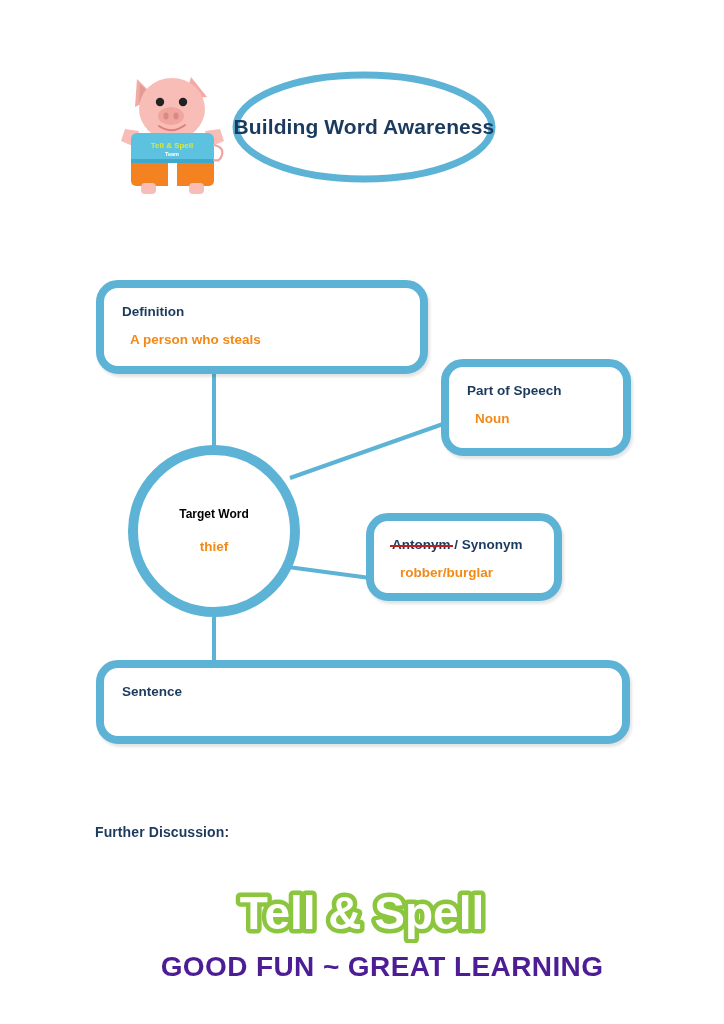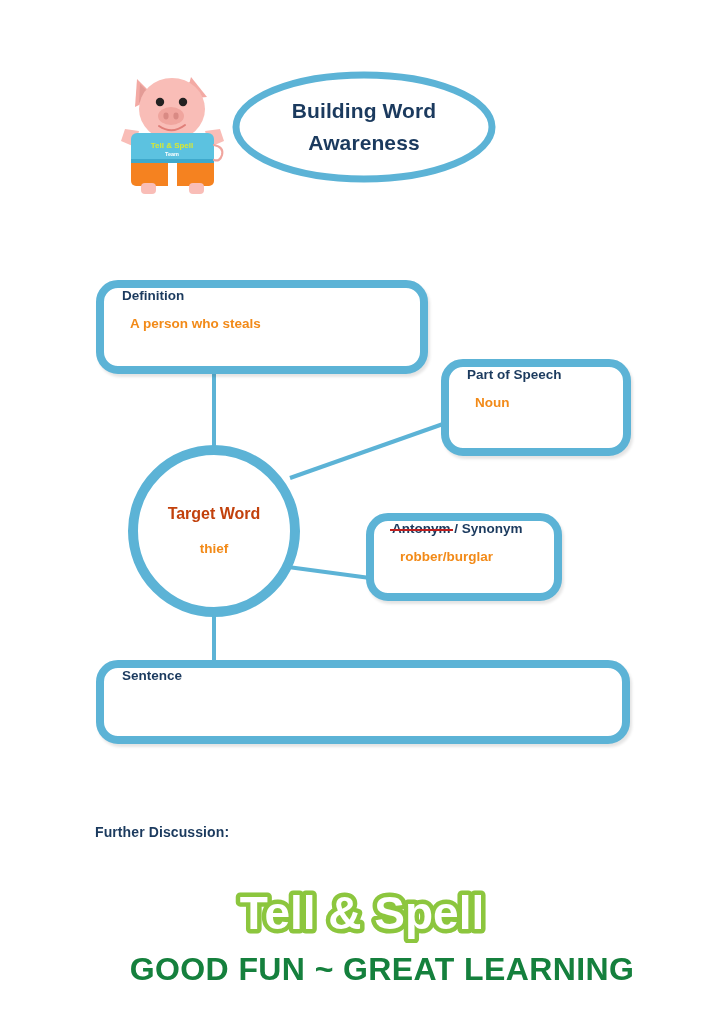--- a/index.html
+++ b/index.html
@@ -56,21 +56,21 @@
     width: 268px;
     height: 114px;
   }
   .title-oval .oval-text {
     position: absolute;
     left: 0;
     top: 0;
     width: 268px;
     height: 114px;
     display: flex;
-    flex-direction: column;
+    flex-direction: row;
     align-items: center;
     justify-content: center;
     gap: 5px;
     text-align: center;
   }
   .title-oval .oval-text span {
     display: block;
     color: #1b3a5e;
     font-size: 21px;
     font-weight: bold;
@@ -79,21 +79,21 @@
   }
 
   
   .mapbox {
     position: absolute;
     box-sizing: border-box;
     background: #ffffff;
     border: 8px solid #5cb3d6;
     border-radius: 22px;
     box-shadow: 2px 3px 3px rgba(0,0,0,0.11);
-    padding: 0 18px 10px 18px;
+    padding: 16px 18px 10px 18px;
     z-index: 3;
   }
   .mapbox .box-label {
     color: #1b3a5e;
     font-size: 13.5px;
     font-weight: bold;
     line-height: 1.2;
     margin: 0 0 12px 0;
     white-space: nowrap;
   }
@@ -156,22 +156,22 @@
     border-radius: 50%;
     background: #ffffff;
     z-index: 4;
     display: flex;
     flex-direction: column;
     align-items: center;
     justify-content: center;
     gap: 20px;
   }
   #target-circle .circle-label {
-    color: #c2410c;
-    font-size: 16px;
+    color: #000000;
+    font-size: 12px;
     font-weight: bold;
     line-height: 1;
   }
   #target-circle .circle-value {
     color: #f28a18;
     font-size: 13.5px;
     font-weight: bold;
     line-height: 1;
   }
 
@@ -197,22 +197,22 @@
   }
   .brand-logo {
     display: block;
     margin: 0 auto;
     width: 360px;
     height: 58px;
   }
   .brand-tagline {
     display: block;
     margin: 8px auto 0 auto;
-    color: #15803d;
-    font-size: 32px;
+    color: #4c1d95;
+    font-size: 28px;
     font-weight: bold;
     letter-spacing: 0.4px;
     padding-left: 40px;
   }
 </style>
 </head>
 <body>
 
 <div class="page">
 

